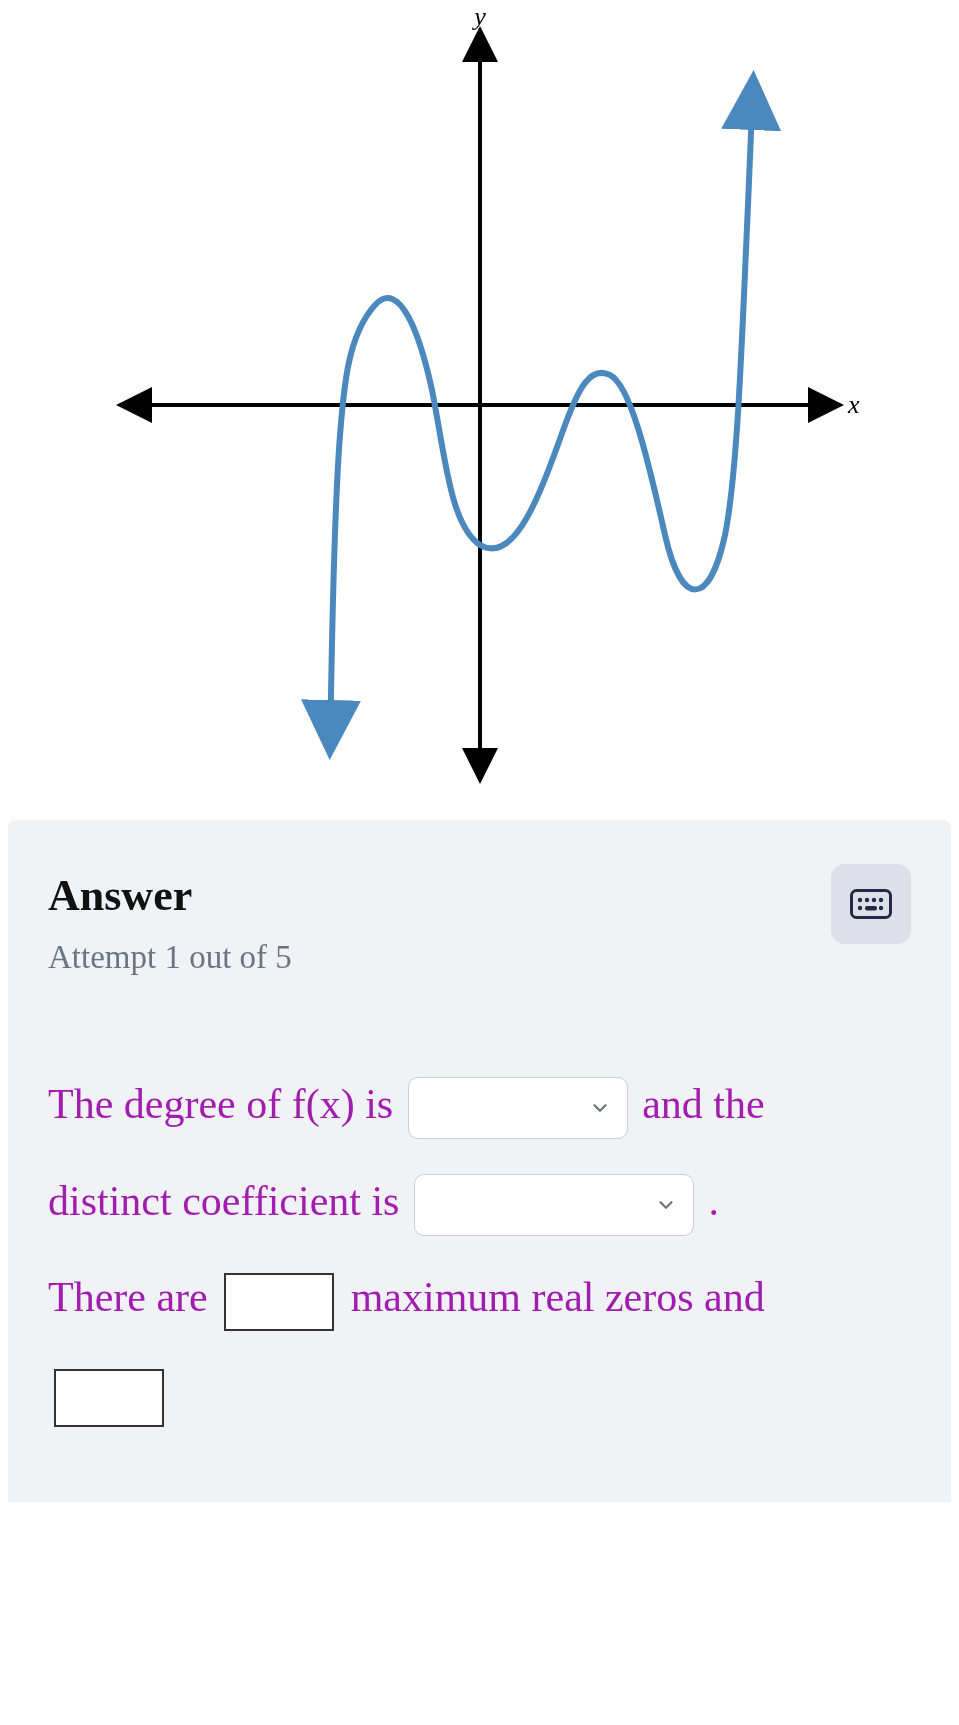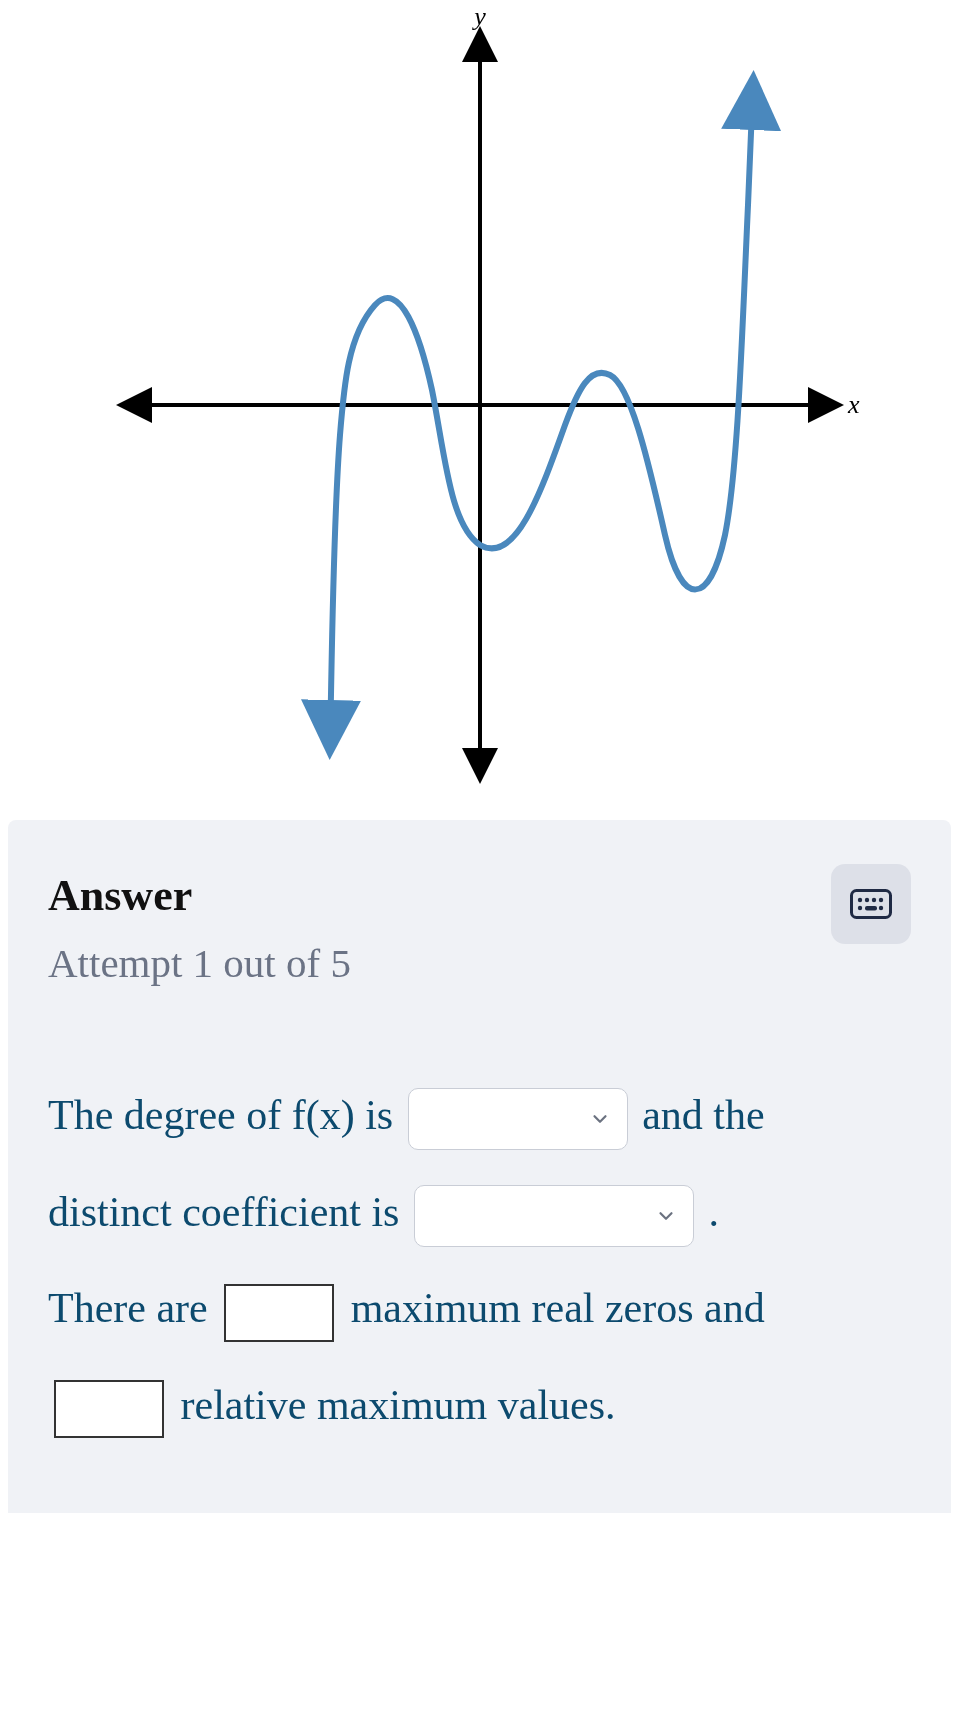--- a/index.html
+++ b/index.html
@@ -31,38 +31,38 @@
     gap: 47px;
   }
   .answer-title-block { display: block; }
   .answer-title {
     font-size: 44px;
     font-weight: 700;
     color: #111;
     margin-bottom: 18px;
   }
   .attempt-text {
-    font-size: 41px;
+    font-size: 33px;
     color: #6b7385;
   }
   .keyboard-btn {
     width: 80px;
     height: 80px;
     background: #dde0e8;
     border-radius: 14px;
     display: flex;
     align-items: center;
     justify-content: center;
     cursor: pointer;
     margin-top: -6px;
   }
   .answer-body {
     font-size: 42px;
     line-height: 2.3;
-    color: #0c4a6e;
+    color: #a21caf;
   }
   .select-box {
     display: inline-flex;
     align-items: center;
     justify-content: flex-end;
     background: #ffffff;
     border: 1.5px solid #c9cdd6;
     border-radius: 10px;
     height: 62px;
     padding: 0 16px 0 20px;
@@ -155,15 +155,14 @@
           <path d="M6 9l6 6 6-6" fill="none" stroke="currentColor" stroke-width="2.4" stroke-linecap="round" stroke-linejoin="round"></path>
         </svg>
     </span>
     <span>.</span>
     <br>
     <span>There are </span>
     <span class="text-input"></span>
     <span> maximum real zeros and </span>
     <br>
     <span class="text-input"></span>
-    <span> relative maximum values.</span>
   </div>
 </div>
 
 </body></html>

